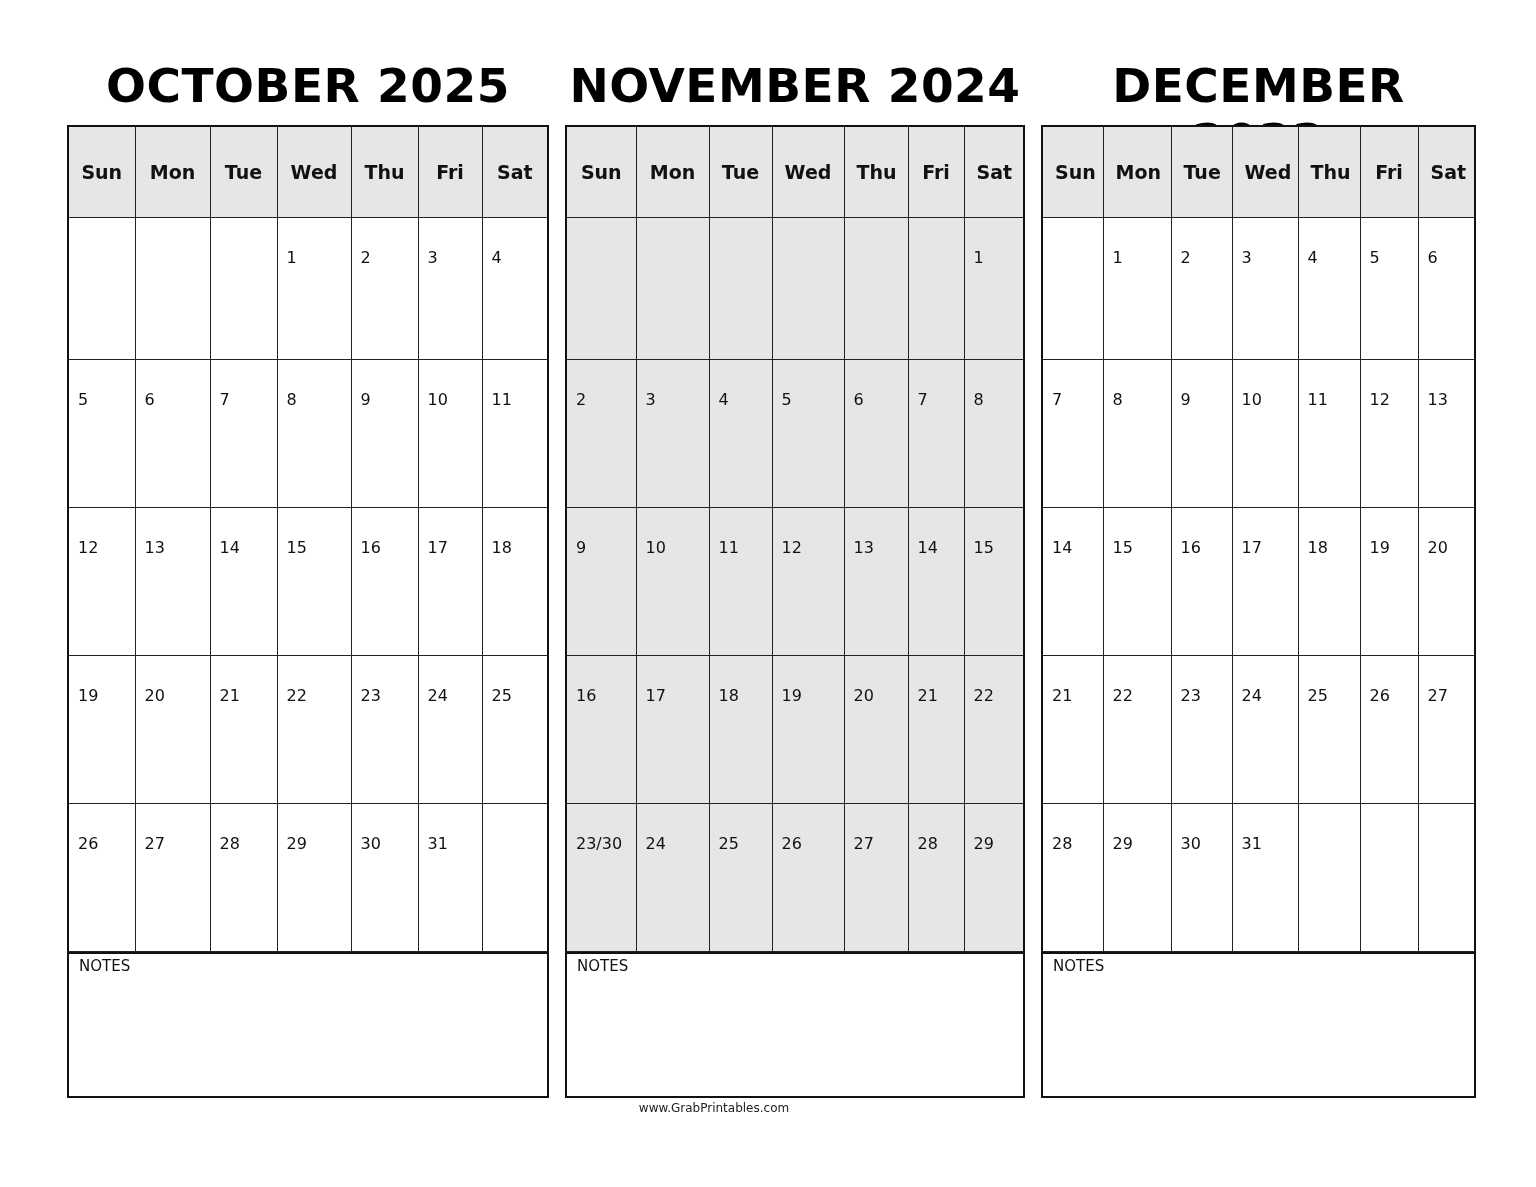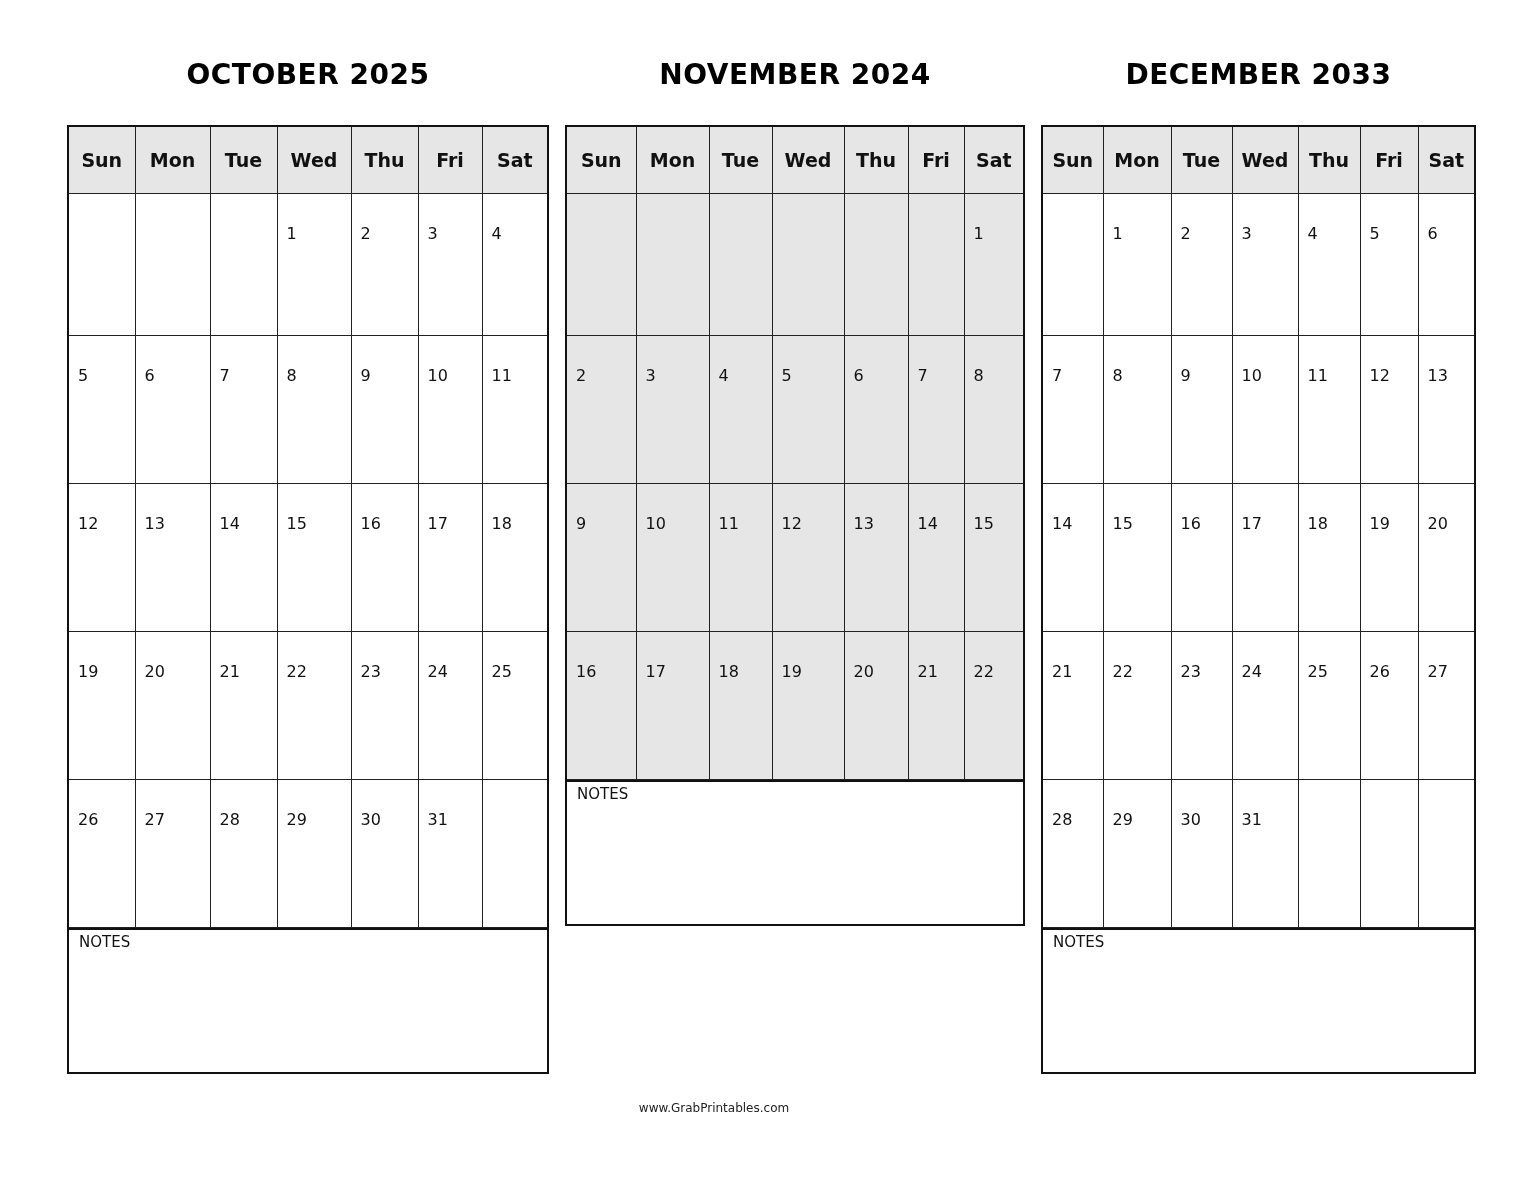--- a/index.html
+++ b/index.html
@@ -1,21 +1,21 @@
 <!DOCTYPE html>
 <html><head>
 <meta charset="utf-8">
 <style>
   html, body { margin:0; padding:0; background:#ffffff; }
   body { width:1536px; height:1187px; position:relative; font-family:"Liberation Sans", sans-serif; color:#111; overflow:hidden; }
   .month { position:absolute; top:0; }
-  .title { position:absolute; top:58px; left:0; right:0; text-align:center; font-family:"DejaVu Sans", sans-serif; font-weight:bold; font-size:28px; letter-spacing:0.5px; color:#000; }
+  .title { position:absolute; top:58px; left:0; right:0; text-align:center; font-family:"DejaVu Sans", sans-serif; font-weight:bold; font-size:47px; letter-spacing:0.5px; color:#000; }
   .grid { position:absolute; top:125px; border:2px solid #111; box-sizing:border-box; }
   table { border-collapse:collapse; table-layout:fixed; width:100%; }
-  th { height:66px; background:#e6e6e6; font-family:"DejaVu Sans", sans-serif; font-weight:bold; font-size:19px; color:#111; border:1.5px solid #222; text-align:center; vertical-align:middle; padding:0; }
+  th { height:66px; background:#e6e6e6; font-family:"DejaVu Sans", sans-serif; font-weight:bold; font-size:19px; color:#111; border:1.5px solid #222; text-align:center; vertical-align:middle; padding:12px; }
   td { height:147px; border:1.5px solid #222; vertical-align:top; padding:0; font-family:"DejaVu Sans", sans-serif; font-size:16px; color:#111; }
   td span { display:block; padding:30px 0 0 9px; }
   tr.r1 td { height:141px; }
   table tr > *:first-child { border-left:none; }
   table tr > *:last-child { border-right:none; }
   thead tr th { border-top:none; }
   .shaded td { background:#e6e6e6; }
   .notes { height:142px; border-top:2px solid #111; position:relative; background:#fff; }
   .notes-label { position:absolute; left:10px; top:3px; font-family:"DejaVu Sans", sans-serif; font-size:15px; color:#111;text-align:center; }
   .footer { position:absolute; top:1101px; left:0; width:1428px; text-align:center; font-family:"DejaVu Sans", sans-serif; font-size:12px; color:#222; }
@@ -281,20 +281,43 @@
           <td>
               <span>20</span>
             </td>
           <td>
               <span>21</span>
             </td>
           <td>
               <span>22</span>
             </td>
         </tr>
+        <tr>
+          <td>
+              <span>23/30</span>
+            </td>
+          <td>
+              <span>24</span>
+            </td>
+          <td>
+              <span>25</span>
+            </td>
+          <td>
+              <span>26</span>
+            </td>
+          <td>
+              <span>27</span>
+            </td>
+          <td>
+              <span>28</span>
+            </td>
+          <td>
+              <span>29</span>
+            </td>
+        </tr>
       </tbody>
     </table>
     <div class="notes">
       <span class="notes-label">NOTES</span>
     </div>
   </div>
 </div>
 
 <div class="month" style="left:1041px;width:435px;">
   <div class="title">DECEMBER 2033</div>

